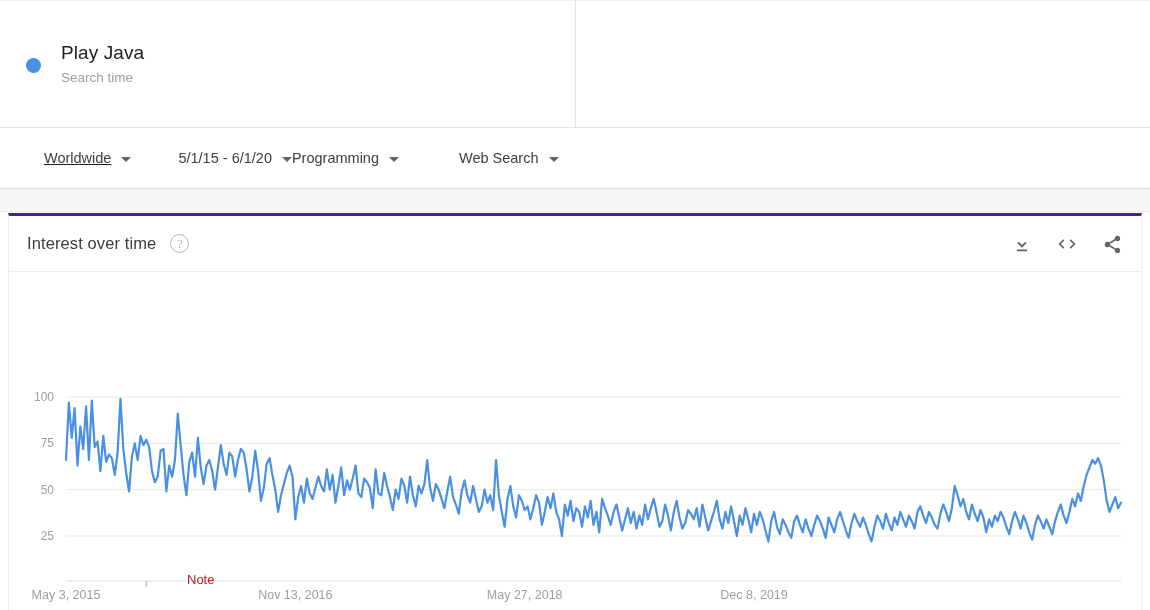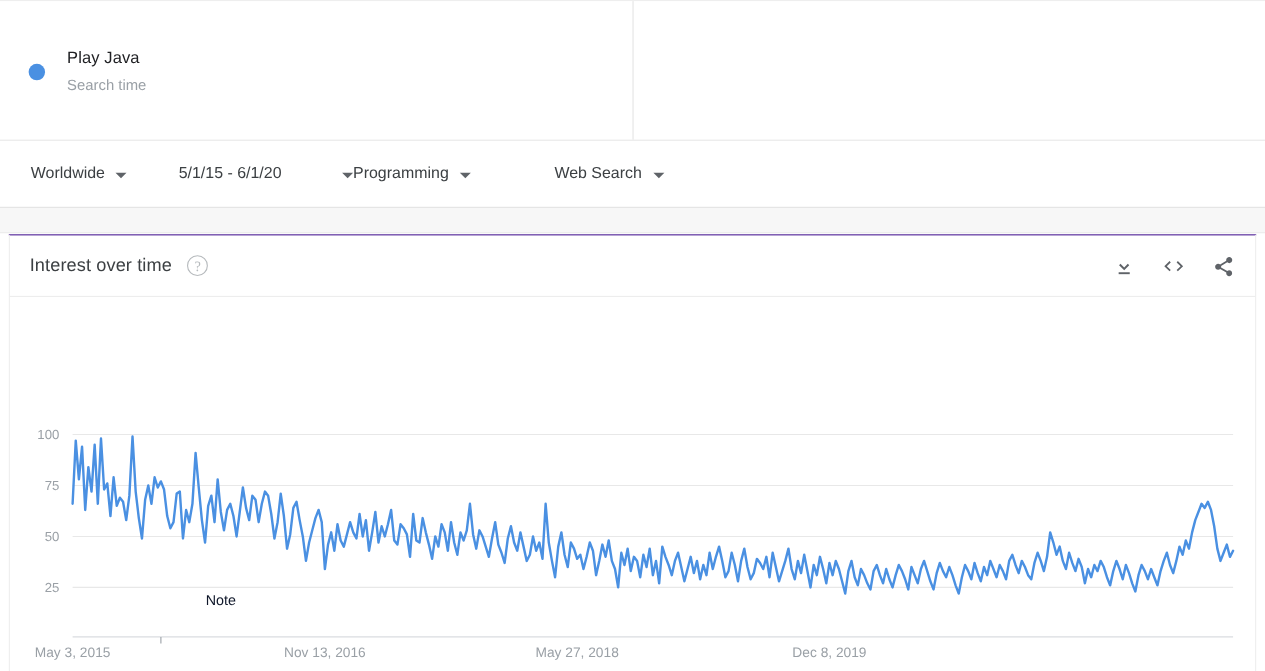--- a/index.html
+++ b/index.html
@@ -41,21 +41,21 @@
     flex: 0 0 auto;
     margin-right: 20px;
     margin-top: 2px;
   }
   .term-texts {
     display: flex;
     flex-direction: column;
     justify-content: center;
   }
   .term-title {
-    font-size: 15px;
+    font-size: 19px;
     color: #202124;
     line-height: 24px;
     letter-spacing: .1px;
   }
   .term-sub {
     font-size: 13.5px;
     color: #9aa0a6;
     line-height: 20px;
     margin-top: 3px;
   }
@@ -107,44 +107,44 @@
   }
   .caret {
     width: 0;
     height: 0;
     border-left: 5px solid transparent;
     border-right: 5px solid transparent;
     border-top: 5px solid #5f6368;
     margin-left: 10px;
     margin-top: 2px;
   }
-  .f0 { margin-left: 28px; }
-  .f1 { margin-left: 47px; gap: 45px; }
+  .f0 { margin-left: 44px; text-decoration: underline; }
+  .f1 { margin-left: 47px; }
   .f2 { }
-  .f3 { margin-left: 76px; }
+  .f3 { margin-left: 60px; }
 
   
   .gutter {
     height: 23px;
     background: #f7f7f7;
     border-bottom: 1px solid #ececec;
     box-sizing: border-box;
   }
 
   
   .card {
     position: absolute;
     left: 8px;
     right: 8px;
     top: 213px;
     bottom: 0;
     background: #fff;
     border-left: 1px solid #eeeeee;
     border-right: 1px solid #eeeeee;
-    border-top: 1px solid #4c1d95;
+    border-top: 3px solid #4c1d95;
     box-sizing: border-box;
   }
   .card-head {
     height: 56px;
     display: flex;
     align-items: center;
     border-bottom: 1px solid #ededed;
     box-sizing: border-box;
     padding: 0 18px 0 18px;
   }
@@ -178,23 +178,23 @@
   
   .chart-wrap {
     position: relative;
     height: 330px;
     text-decoration: underline;
   }
   .chart-svg { display: block; }
   .note-label {
     position: absolute;
     font-size: 13px;
-    color: #0f172a;
+    color: #b91c1c;
     left: 178px;
-    top: 268px;
+    top: 300px;
   }
 </style>
 </head>
 <body>
 
 <div class="term-row">
   <div class="term-cell">
     <div class="term-dot"></div>
     <div class="term-texts">
       <div class="term-title">Play Java</div>

